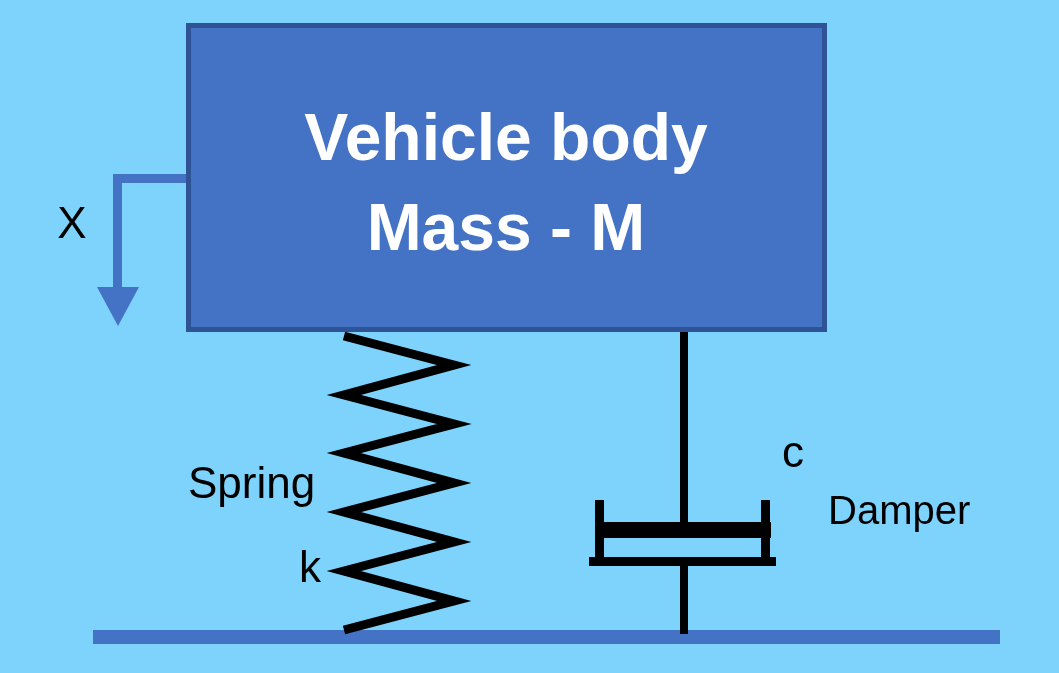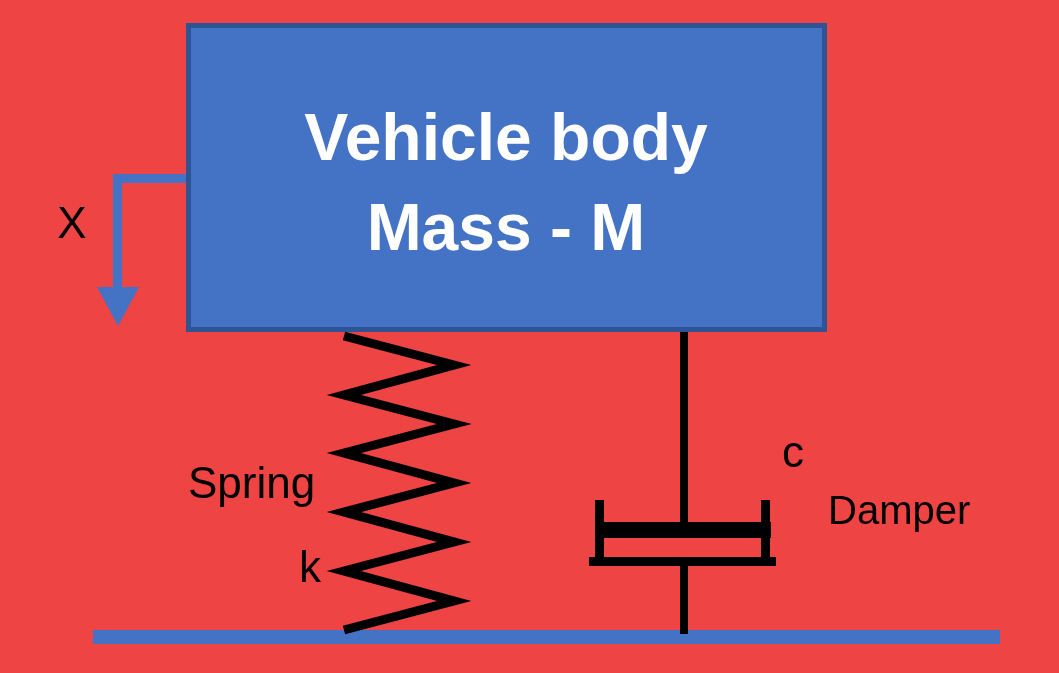--- a/index.html
+++ b/index.html
@@ -4,21 +4,21 @@
 <style>
   html, body {
     margin: 0;
     padding: 0;
     background: #ffffff;
   }
   .stage {
     position: relative;
     width: 1059px;
     height: 673px;
-    background: #ef4444;
+    background: #7dd3fc;
     overflow: hidden;
     text-align: center;
   }
   svg.diagram {
     position: absolute;
     left: 0;
     top: 0;
   }
   .title-text {
     font-family: "Liberation Sans", sans-serif;

